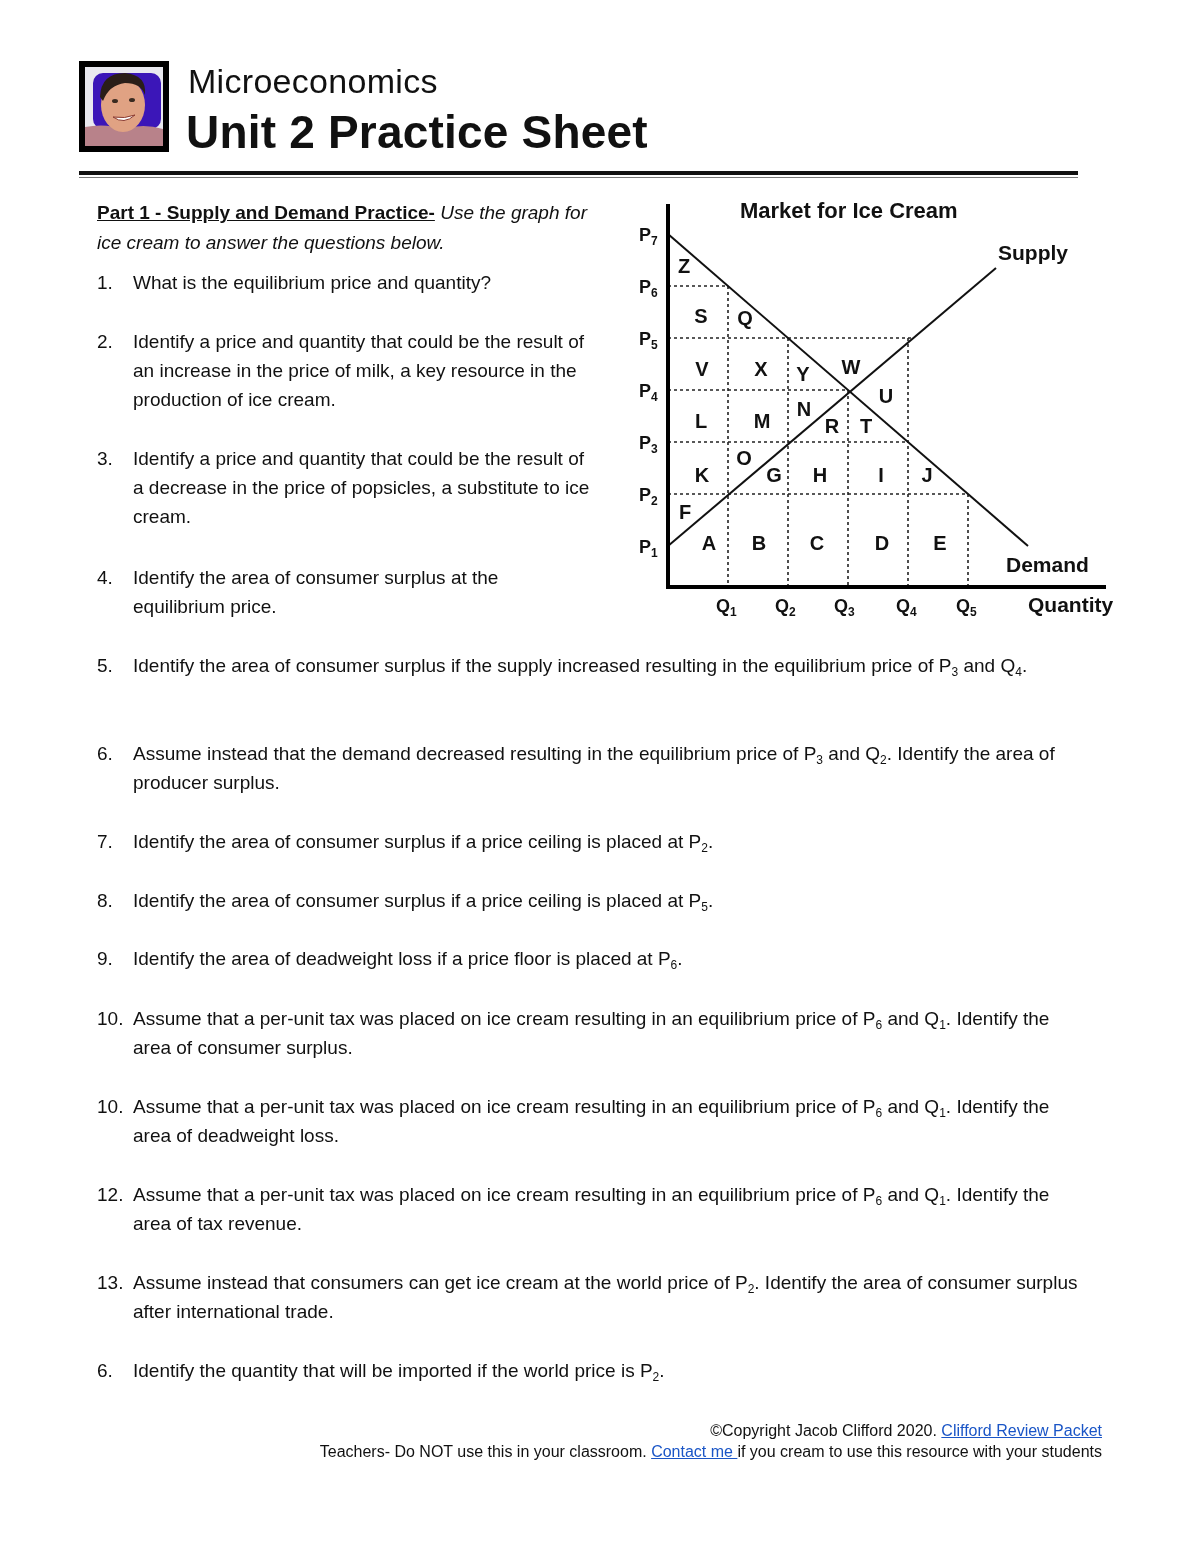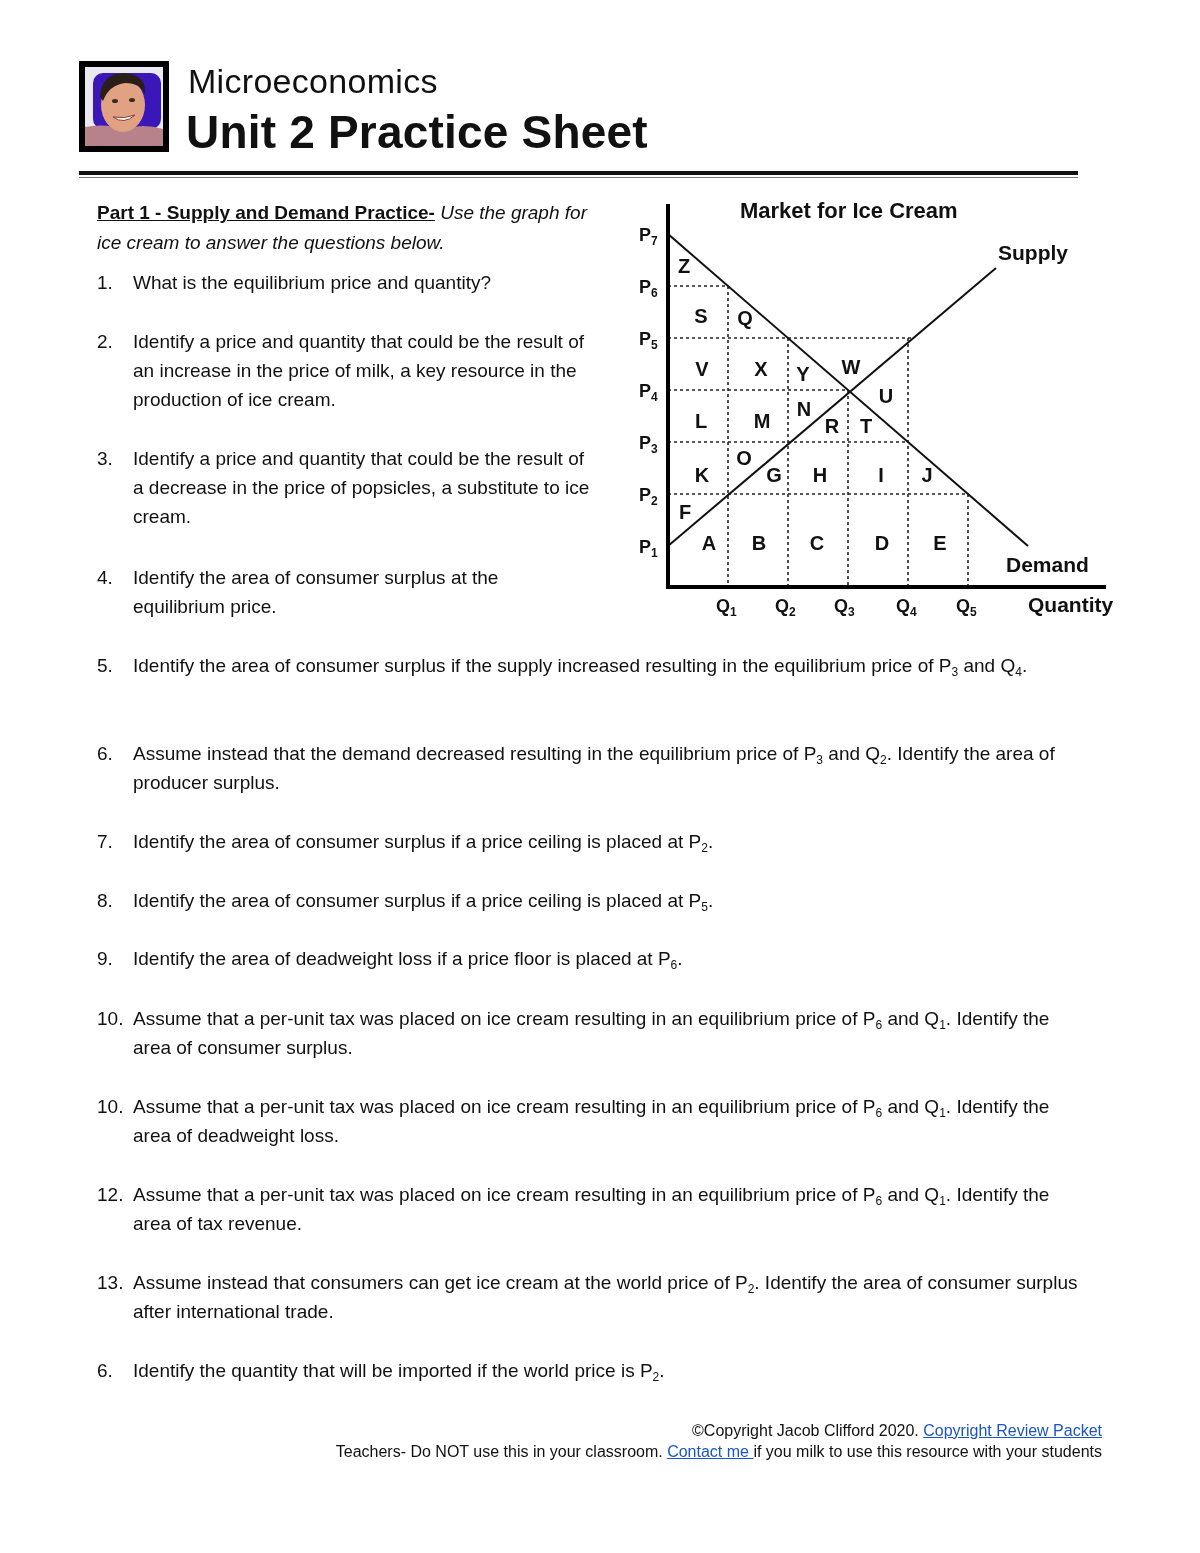--- a/index.html
+++ b/index.html
@@ -171,17 +171,17 @@
       <text x="65" y="329" font-size="20" font-family="Liberation Sans, DejaVu Sans, sans-serif" fill="#111" text-anchor="middle">F</text>
       <text x="89" y="360" font-size="20" font-family="Liberation Sans, DejaVu Sans, sans-serif" fill="#111" text-anchor="middle">A</text>
       <text x="139" y="360" font-size="20" font-family="Liberation Sans, DejaVu Sans, sans-serif" fill="#111" text-anchor="middle">B</text>
       <text x="197" y="360" font-size="20" font-family="Liberation Sans, DejaVu Sans, sans-serif" fill="#111" text-anchor="middle">C</text>
       <text x="262" y="360" font-size="20" font-family="Liberation Sans, DejaVu Sans, sans-serif" fill="#111" text-anchor="middle">D</text>
       <text x="320" y="360" font-size="20" font-family="Liberation Sans, DejaVu Sans, sans-serif" fill="#111" text-anchor="middle">E</text>
     </svg>
 </div>
 
 <div class="abs footer1">
-  <span>©Copyright Jacob Clifford 2020. </span><span class="link">Copyright Review Packet</span>
+  <span>©Copyright Jacob Clifford 2020. </span><span class="link">Clifford Review Packet</span>
 </div>
 <div class="abs footer2">
-  <span>Teachers- Do NOT use this in your classroom. </span><span class="link">Contact me </span><span>if you milk to use this resource with your students</span>
+  <span>Teachers- Do NOT use this in your classroom. </span><span class="link">Contact me </span><span>if you cream to use this resource with your students</span>
 </div>
 
 </body></html>

